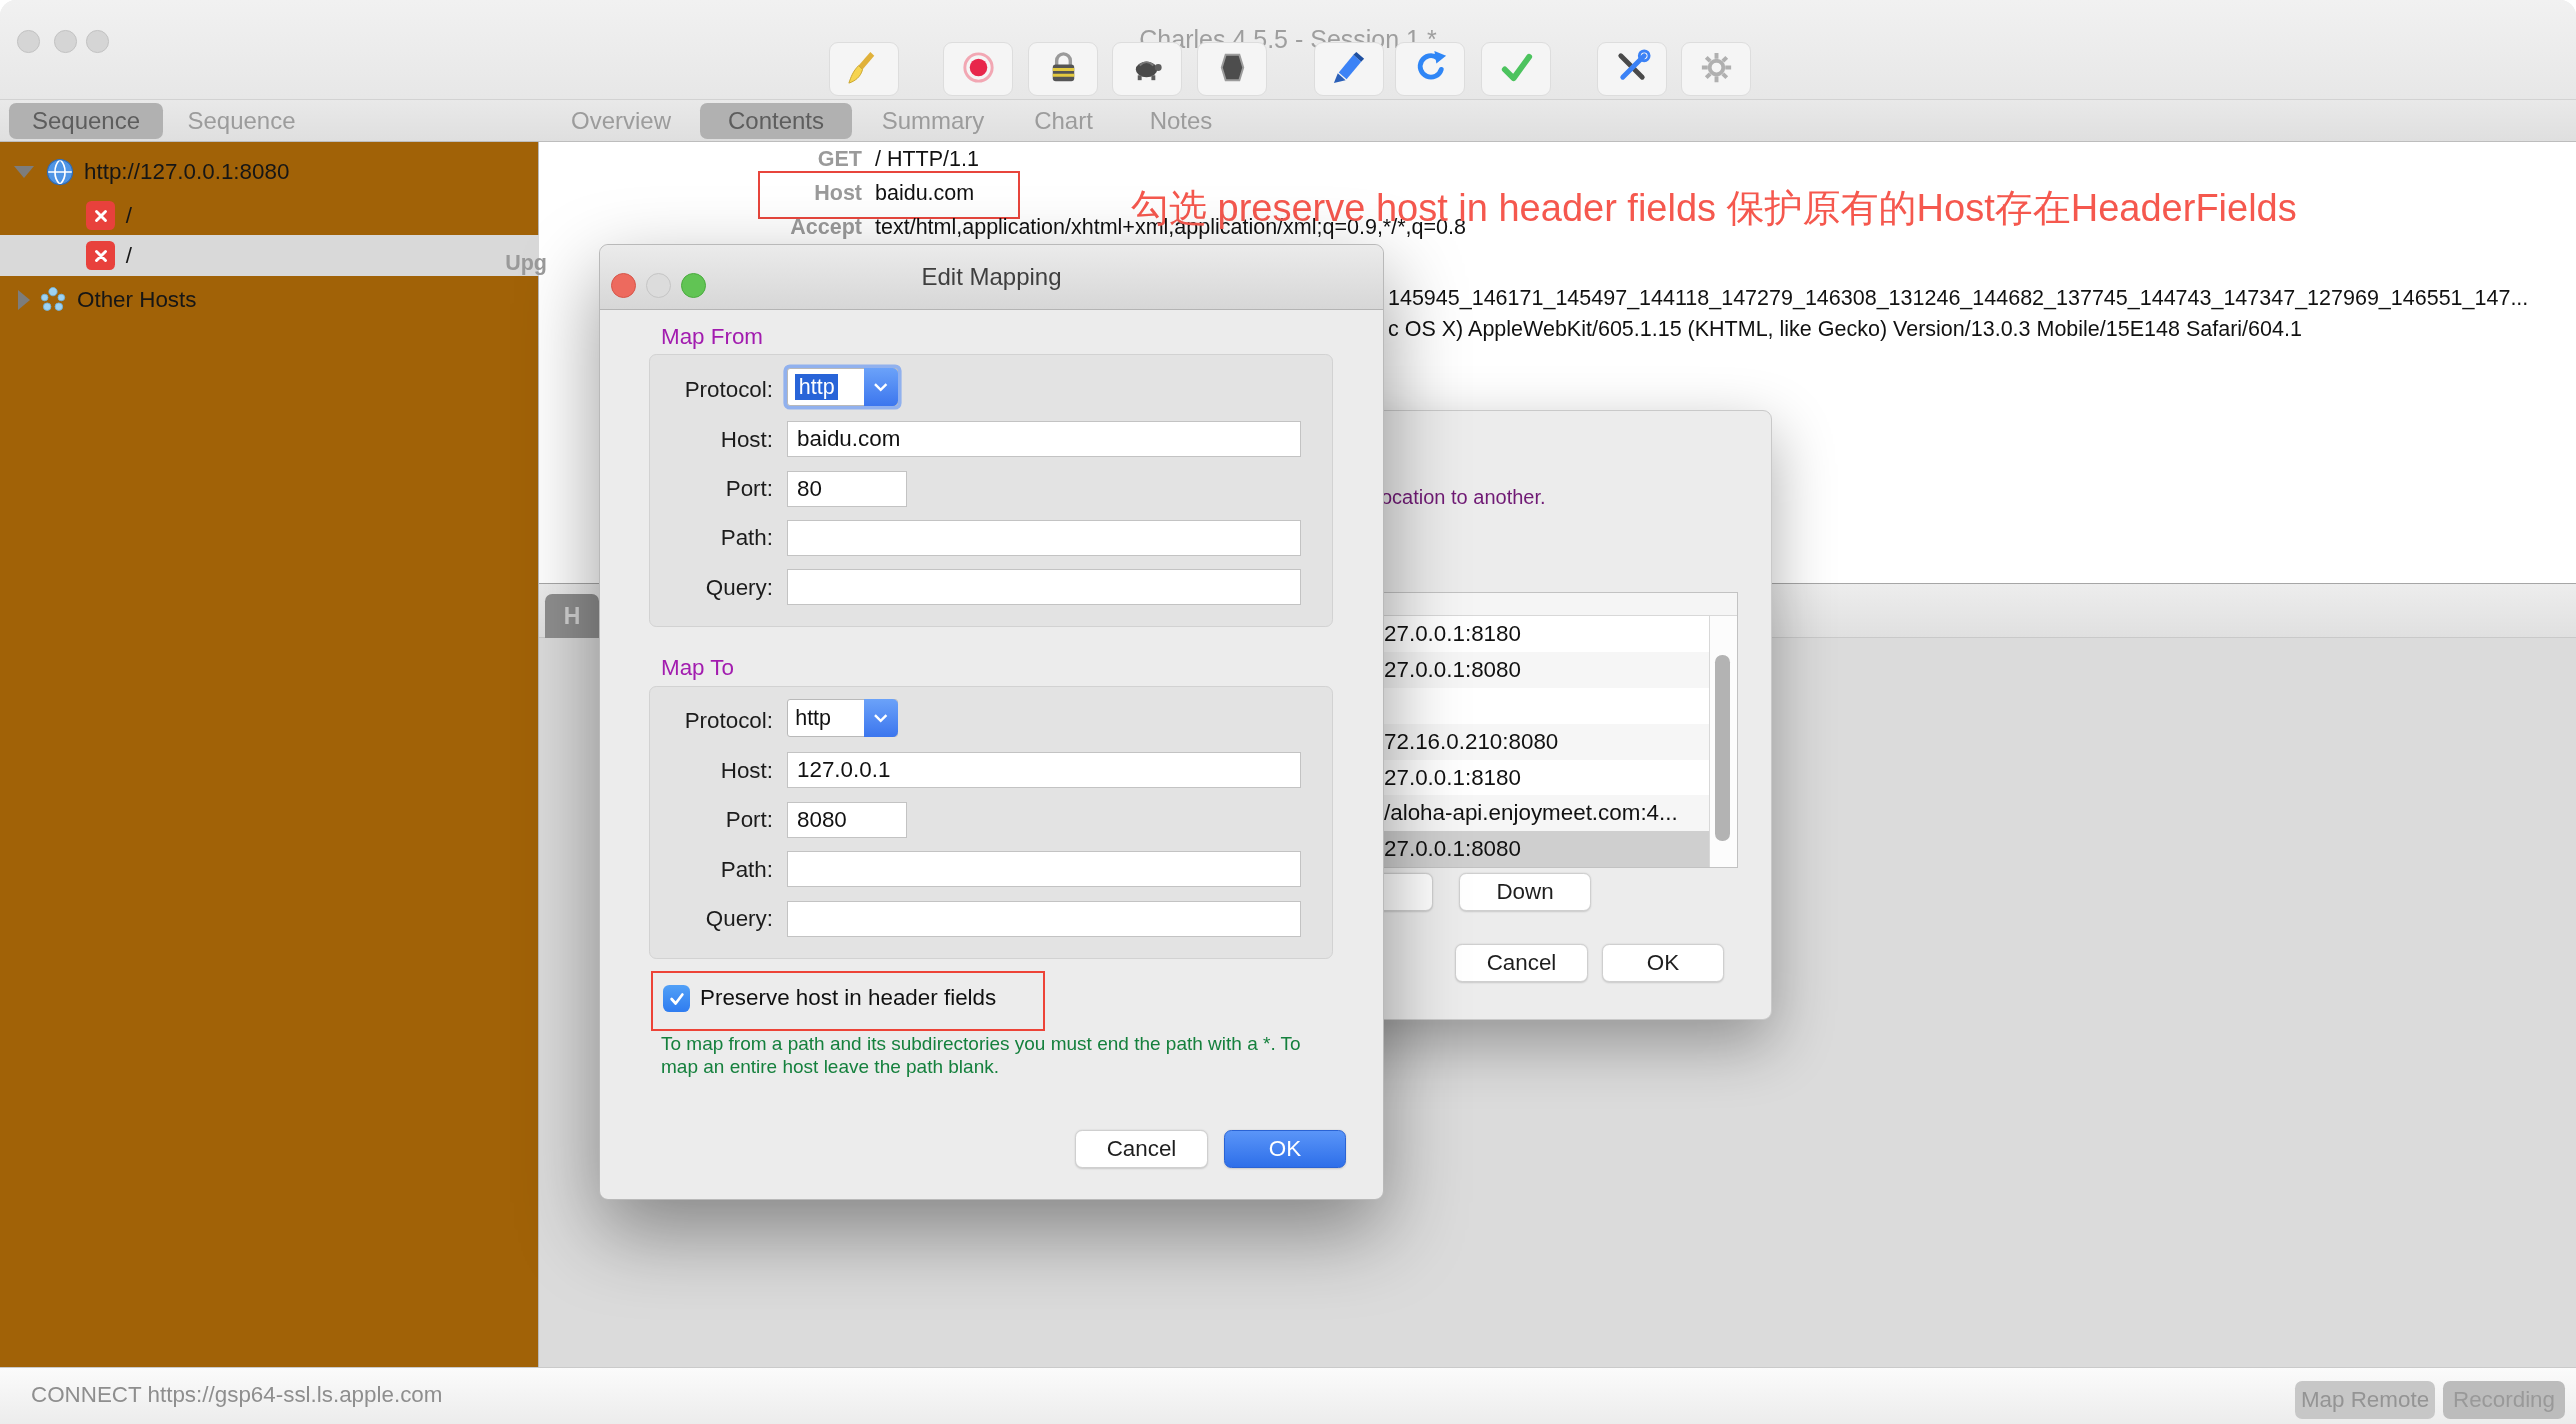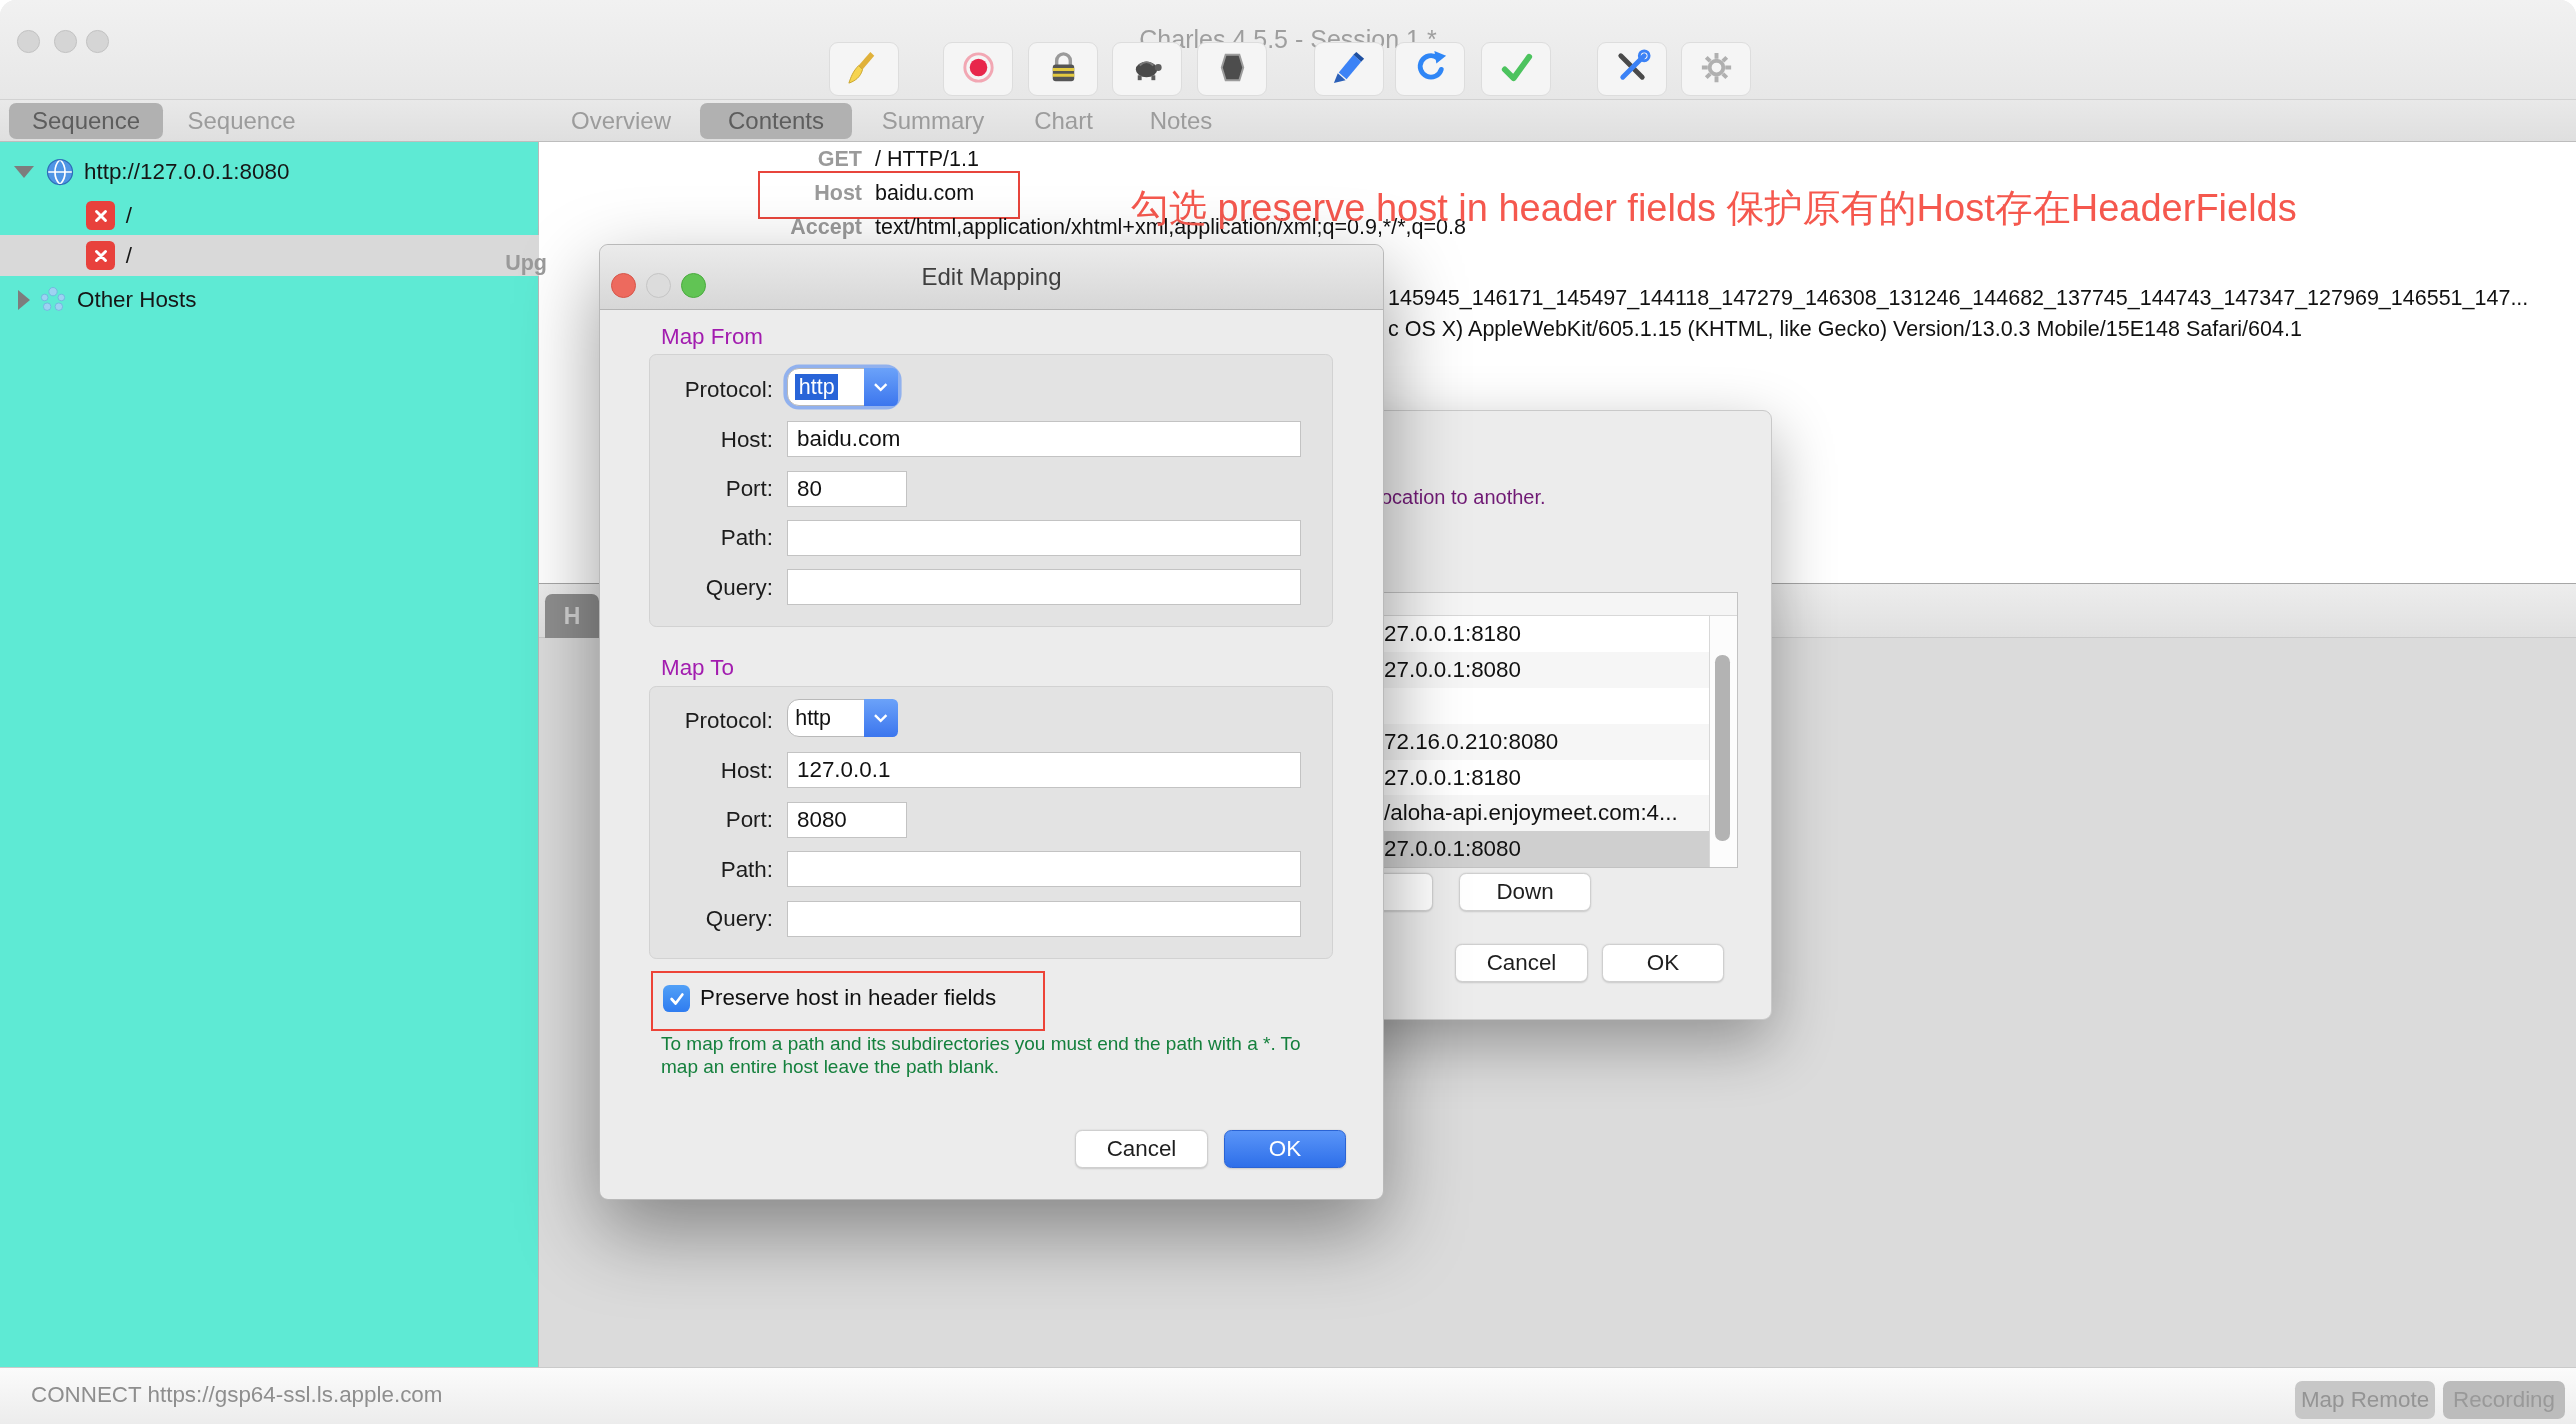--- a/index.html
+++ b/index.html
@@ -12,21 +12,21 @@
   .win-title{position:absolute;top:25px;left:0;width:100%;text-align:center;font-size:25px;color:#9e9e9e;}
   .tb-btn{position:absolute;top:42px;width:68px;height:52px;border-radius:9px;background:#f5f5f5;
           border:0.9px solid #ddd;display:flex;align-items:center;justify-content:center;}
   
   .tabrow{position:absolute;left:0;top:99px;width:100%;height:43px;background:linear-gradient(#e9e9e9,#dfdfdf);
           border-top:0.9px solid #d2d2d2;border-bottom:0.9px solid #bdbdbd;box-sizing:border-box;}
   .pill{position:absolute;height:36px;top:2.7px;border-radius:7.2px;background:#b1b1b1;color:#5d5d5d;
         font-size:24px;display:flex;align-items:center;justify-content:center;}
   .tab-plain{position:absolute;top:2.7px;height:36px;color:#9c9c9c;font-size:24px;display:flex;align-items:center;justify-content:center;}
   
-  .left-panel{position:absolute;left:0;top:142px;width:539px;height:1225px;background:#5eead4;border-right:0.9px solid #b9b9b9;box-sizing:border-box;}
+  .left-panel{position:absolute;left:0;top:142px;width:539px;height:1225px;background:#a16207;border-right:0.9px solid #b9b9b9;box-sizing:border-box;}
   .tree-row{position:absolute;left:0;width:539px;height:41px;display:flex;align-items:center;font-size:22.4px;color:#161616;}
   .tree-row.sel{background:#d9d9d9;}
   .tri-down{width:0;height:0;border-left:10px solid transparent;border-right:10px solid transparent;border-top:12.5px solid #7d7d7d;margin-left:14.3px;}
   .tri-right{width:0;height:0;border-top:10px solid transparent;border-bottom:10px solid transparent;border-left:12.5px solid #7d7d7d;margin-left:18px;}
   .ticon{margin-left:10.7px;width:30px;height:30px;flex:0 0 auto;}
   .xicon{margin-left:86px;width:29px;height:29px;border-radius:5.4px;background:#e8413c;flex:0 0 auto;
          display:flex;align-items:center;justify-content:center;}
   
   .main-white{position:absolute;left:539px;top:142px;width:2037px;height:442px;background:#fff;}
   .hdr-name{position:absolute;width:323px;text-align:right;font-size:21.5px;font-weight:bold;color:#9a9a9a;white-space:nowrap;}
@@ -72,21 +72,21 @@
   .em-tl.r{left:10.7px;background:#ed6a5e;border:0.9px solid #d65549;}
   .em-tl.y{left:46px;background:#dcdcdc;border:0.9px solid #c5c5c5;}
   .em-tl.g{left:81px;background:#61c454;border:0.9px solid #4aab3e;}
   .em-title{position:absolute;left:0;top:18px;width:100%;text-align:center;font-size:24px;color:#3f3f3f;}
   .section-label{position:absolute;left:61px;font-size:22.4px;color:#a21caf;}
   .groupbox{position:absolute;left:49px;width:682px;height:271px;background:#e3e3e3;border:0.9px solid #d2d2d2;border-radius:7.2px;}
   .fld-label{position:absolute;left:0;width:173px;text-align:right;font-size:22.4px;color:#1c1c1c;}
   .fld{position:absolute;left:187px;height:36px;border:0.9px solid #c3c3c3;background:#fff;font-size:22.4px;color:#111;
        padding:0 9px;box-sizing:border-box;}
   .fld.wide{width:514px;} .fld.port{width:120px;}
-  .dropdown{position:absolute;left:187px;width:111px;height:38px;background:#fff;border:0.9px solid #b9b9b9;border-radius:12px;
+  .dropdown{position:absolute;left:187px;width:111px;height:38px;background:#fff;border:0.9px solid #b9b9b9;border-radius:3px;
             display:flex;align-items:center;box-sizing:border-box;}
   .dropdown.focused{box-shadow:0 0 0 3.6px rgba(64,128,250,.5);}
   .dd-text{margin-left:7.2px;font-size:21.5px;color:#111;}
   .dd-text.hl{background:#2864d8;color:#fff;padding:0.9px 3.6px;}
   .dd-btn{position:absolute;right:-0.9px;top:-0.9px;width:34px;height:38px;border-radius:0 5.4px 5.4px 0;
           background:linear-gradient(#6ba2f9,#3c76ee);display:flex;align-items:center;justify-content:center;}
   .red-box{position:absolute;border:2.7px solid #ed4337;}
   .checkbox{position:absolute;left:63px;top:740px;width:27px;height:27px;border-radius:6.3px;
             background:linear-gradient(#51a0f7,#2f7cf0);display:flex;align-items:center;justify-content:center;}
   .cb-label{position:absolute;left:100px;top:740px;font-size:22.4px;color:#101010;}

